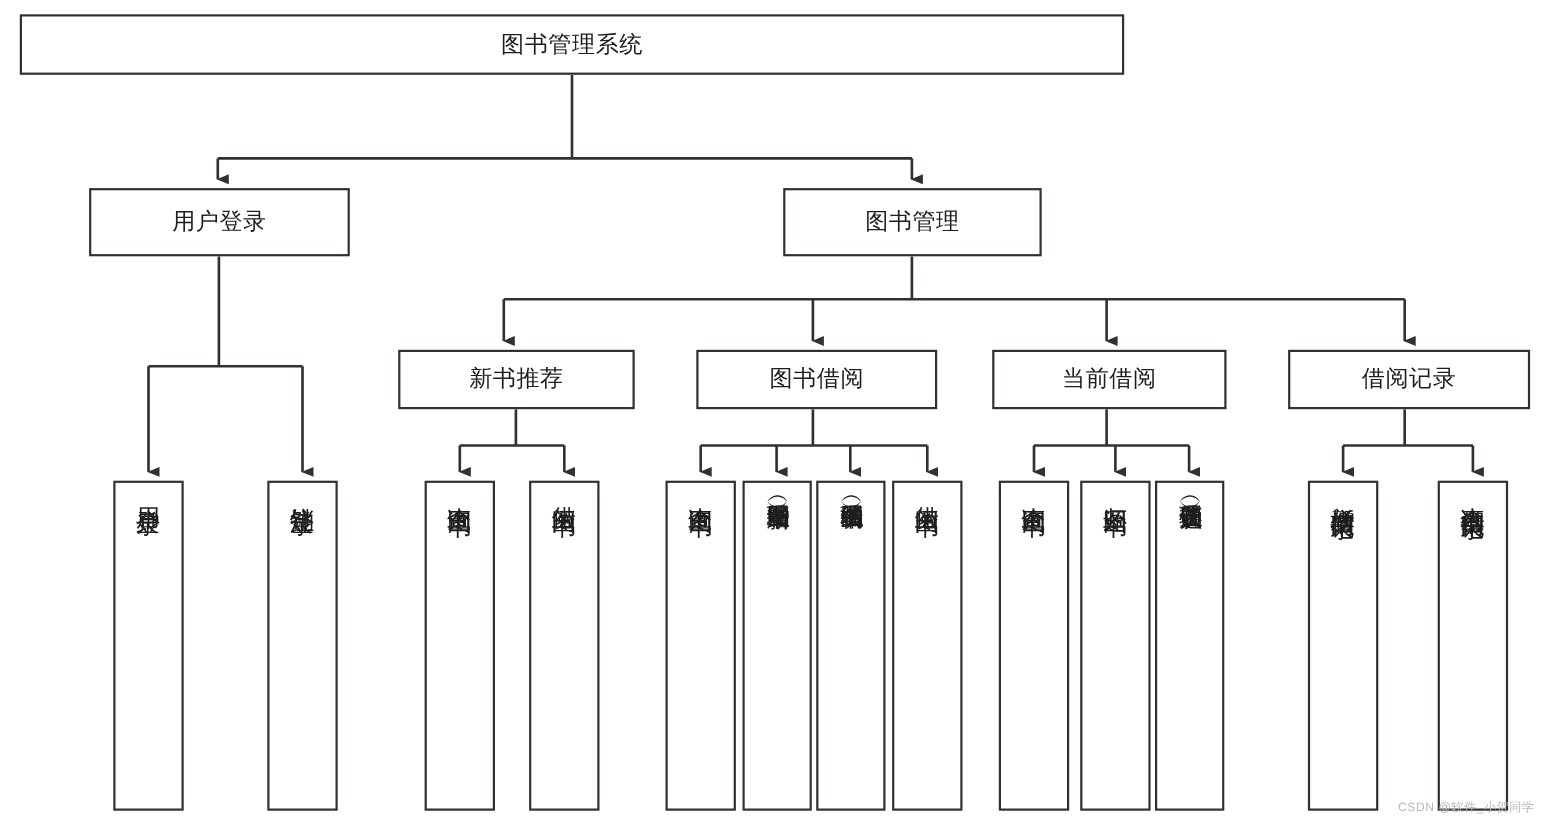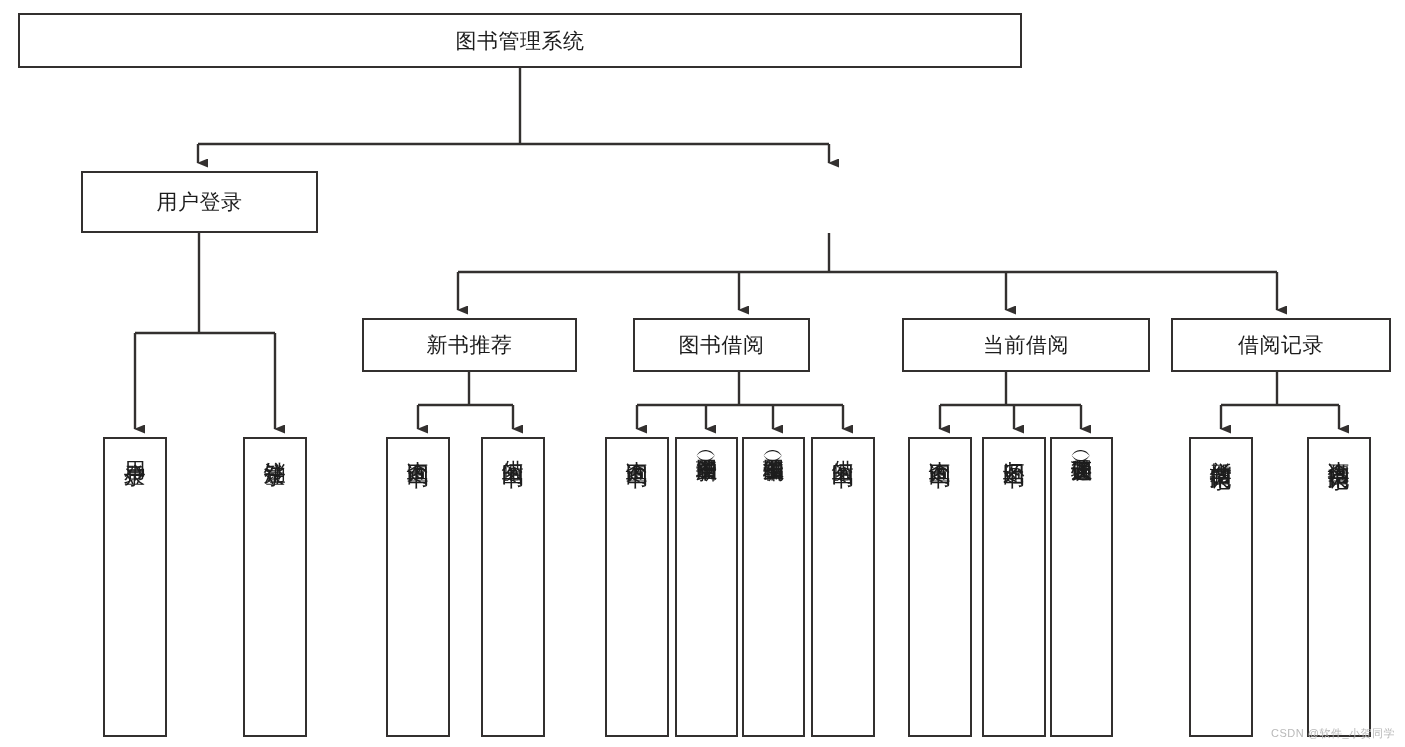--- a/index.html
+++ b/index.html
@@ -129,28 +129,31 @@
     </g>
   </svg>
 
   <div class="node-box" style="left: 18px; top: 13px; width: 1004px; height: 55px;">
     <span class="node-label-h">图书管理系统</span>
   </div>
 
   <div class="node-box" style="left: 81px; top: 171px; width: 237px; height: 62px;">
     <span class="node-label-h">用户登录</span>
   </div>
+  <div class="node-box" style="left: 712px; top: 171px; width: 235px; height: 62px;">
+    <span class="node-label-h">图书管理</span>
+  </div>
 
   <div class="node-box" style="left: 362px; top: 318px; width: 215px; height: 54px; align-items: center;">
     <span class="node-label-h">新书推荐</span>
   </div>
-  <div class="node-box" style="left: 633px; top: 318px; width: 177px; height: 54px;">
+  <div class="node-box" style="left: 633px; top: 318px; width: 219px; height: 54px;">
     <span class="node-label-h">图书借阅</span>
   </div>
-  <div class="node-box" style="left: 902px; top: 318px; width: 248px; height: 54px;">
+  <div class="node-box" style="left: 902px; top: 318px; width: 213px; height: 54px;">
     <span class="node-label-h">当前借阅</span>
   </div>
   <div class="node-box" style="left: 1171px; top: 318px; width: 220px; height: 54px;">
     <span class="node-label-h">借阅记录</span>
   </div>
 
   <div class="node-box leaf" style="left: 103px; top: 437px; width: 64px; height: 300px;">
     <span class="node-label-v">用户登录</span>
   </div>
   <div class="node-box leaf" style="left: 243px; top: 437px; width: 64px; height: 300px;">

